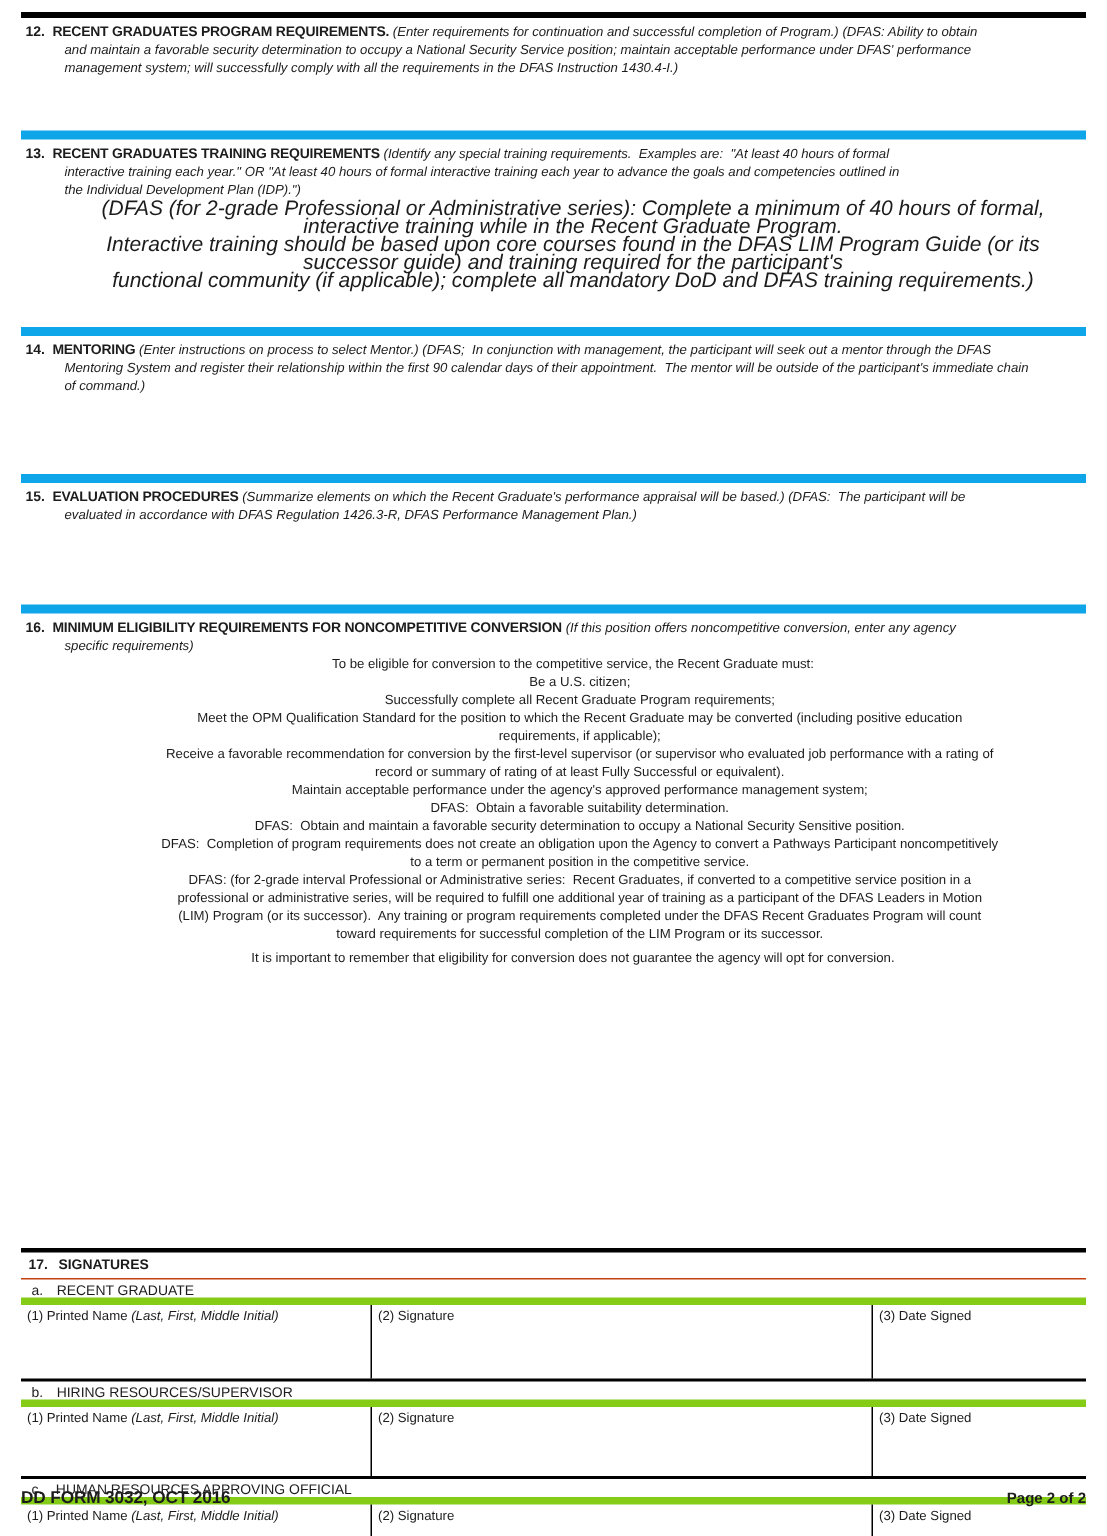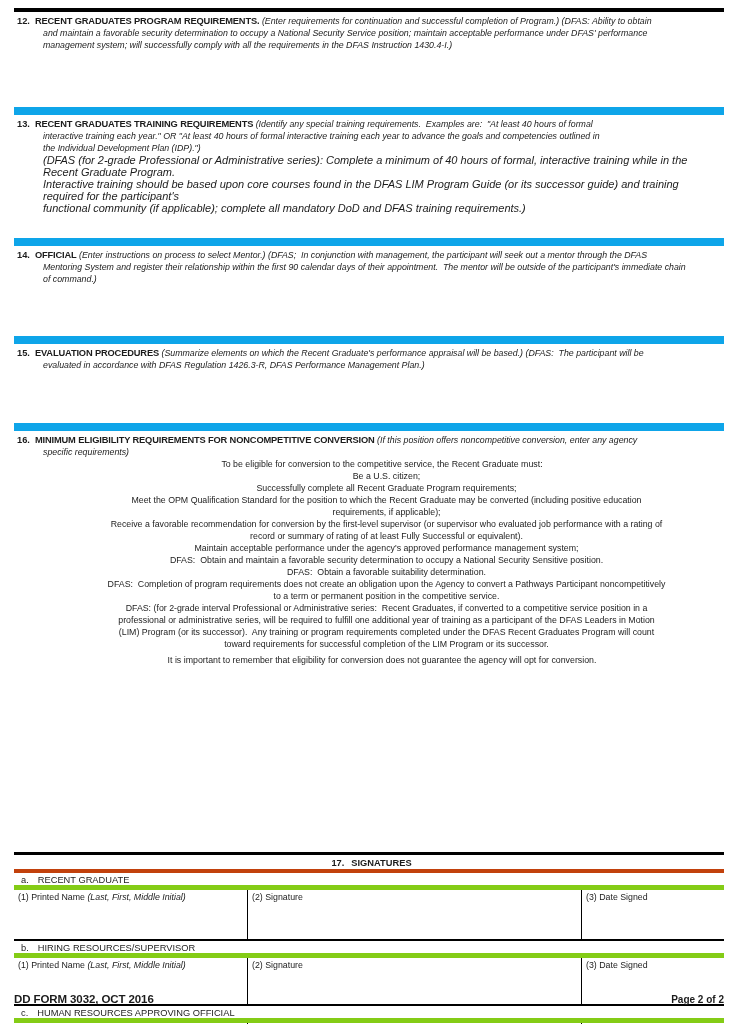--- a/index.html
+++ b/index.html
@@ -8,45 +8,45 @@
     font-family:"Liberation Sans", sans-serif; color:#1c1c1c;
     -webkit-font-smoothing:antialiased;
   }
   .form {
     position:absolute; left:14px; top:8px; width:710px;
     border-top:4px solid #000;
   }
   .section {
     box-sizing:border-box; overflow:hidden; position:relative;
   }
-  .section + .section { border-top:8px solid #0ea5e9; }
+  .section + .section { border-top:6px solid #0ea5e9; }
   .shead {
     margin:0; padding:3px 3px 0 29px; text-indent:-26px;
     font-size:8.8px; line-height:12px;
   }
   .num  { font-weight:bold; font-size:9.3px; padding-right:5px; }
   .btitle { font-weight:bold; font-size:9.3px; letter-spacing:-0.15px; }
   .ital { font-style:italic; white-space:pre-line; }
   .p2 {
     margin:0; padding:0 3px 0 29px; font-style:italic; white-space:pre-line;
-    font-size:11px; line-height:12px;
+    font-size:14px; line-height:12px;text-align:center;
   }
   .bline {
     font-size:8.8px; line-height:12px; white-space:pre-line; padding-right:3px;text-align:center;
   }
   .lvl1 { padding-left:29px; }
   .lvl2 { padding-left:38px; }
   .gap  { margin-top:4px; }
   .fill { width:100%; }
 
   
   .sig17 { border-top:3px solid #000; border-bottom:3px solid #000; }
   .sig-head {
-    box-sizing:border-box; height:18px; border-bottom:4px solid #c2410c;
-    font-weight:bold; font-size:9.3px; padding:3px 0 0 5px;text-align:center;
+    box-sizing:border-box; height:18px; border-bottom:1px solid #c2410c;
+    font-weight:bold; font-size:9.3px; padding:3px 0 0 5px;
   }
   .sig-head .n { padding-right:7px; }
   .sig-group {
     box-sizing:border-box; height:17px; border-bottom:5px solid #84cc16;
     font-size:9.3px; padding:2px 0 0 7px;
   }
   .sig-group .pfx { padding-right:9px; }
   .sig-row { display:flex; box-sizing:border-box; }
   .sig-row.bb { border-bottom:2px solid #000; }
   .cell {
@@ -62,39 +62,39 @@
     display:flex; justify-content:space-between; align-items:flex-end;
   }
   .f-left  { font-weight:bold; font-size:11.5px; letter-spacing:-0.1px; }
   .f-right { font-weight:bold; font-size:10px; margin-top:1px; }
 </style>
 </head>
 <body>
 
 <div class="form">
 
-  <div class="section" style="height:95px">
+  <div class="section" style="height:75px">
     <p class="shead"><span class="num">12.</span><span class="btitle">RECENT GRADUATES PROGRAM REQUIREMENTS.</span> <span class="ital">(Enter requirements for continuation and successful completion of Program.) (DFAS: Ability to obtain
 and maintain a favorable security determination to occupy a National Security Service position; maintain acceptable performance under DFAS' performance
 management system; will successfully comply with all the requirements in the DFAS Instruction 1430.4-I.)</span></p>
     <div class="fill" style="height:45px"></div>
   </div>
 
   <div class="section" style="height:131px">
     <p class="shead"><span class="num">13.</span><span class="btitle">RECENT GRADUATES TRAINING REQUIREMENTS</span> <span class="ital">(Identify any special training requirements.&nbsp; Examples are:&nbsp; "At least 40 hours of formal
 interactive training each year." OR "At least 40 hours of formal interactive training each year to advance the goals and competencies outlined in
 the Individual Development Plan (IDP).")</span></p>
     <p class="p2">(DFAS (for 2-grade Professional or Administrative series): Complete a minimum of 40 hours of formal, interactive training while in the Recent Graduate Program.
 Interactive training should be based upon core courses found in the DFAS LIM Program Guide (or its successor guide) and training required for the participant's
 functional community (if applicable); complete all mandatory DoD and DFAS training requirements.)</p>
     <div class="fill" style="height:50px"></div>
   </div>
 
   <div class="section" style="height:98px">
-    <p class="shead"><span class="num">14.</span><span class="btitle">OFFICIAL</span> <span class="ital">(Enter instructions on process to select Mentor.) (DFAS;&nbsp; In conjunction with management, the participant will seek out a mentor through the DFAS
+    <p class="shead"><span class="num">14.</span><span class="btitle">MENTORING</span> <span class="ital">(Enter instructions on process to select Mentor.) (DFAS;&nbsp; In conjunction with management, the participant will seek out a mentor through the DFAS
 Mentoring System and register their relationship within the first 90 calendar days of their appointment.&nbsp; The mentor will be outside of the participant's immediate chain
 of command.)</span></p>
     <div class="fill" style="height:55px"></div>
   </div>
 
   <div class="section" style="height:87px">
     <p class="shead"><span class="num">15.</span><span class="btitle">EVALUATION PROCEDURES</span> <span class="ital">(Summarize elements on which the Recent Graduate's performance appraisal will be based.) (DFAS:&nbsp; The participant will be
 evaluated in accordance with DFAS Regulation 1426.3-R, DFAS Performance Management Plan.)</span></p>
     <div class="fill" style="height:55px"></div>
   </div>
@@ -103,22 +103,22 @@
     <p class="shead"><span class="num">16.</span><span class="btitle">MINIMUM ELIGIBILITY REQUIREMENTS FOR NONCOMPETITIVE CONVERSION</span> <span class="ital">(If this position offers noncompetitive conversion, enter any agency
 specific requirements)</span></p>
     <div class="bline lvl1">To be eligible for conversion to the competitive service, the Recent Graduate must:</div>
     <div class="bline lvl2">Be a U.S. citizen;</div>
     <div class="bline lvl2">Successfully complete all Recent Graduate Program requirements;</div>
     <div class="bline lvl2">Meet the OPM Qualification Standard for the position to which the Recent Graduate may be converted (including positive education
 requirements, if applicable);</div>
     <div class="bline lvl2">Receive a favorable recommendation for conversion by the first-level supervisor (or supervisor who evaluated job performance with a rating of
 record or summary of rating of at least Fully Successful or equivalent).</div>
     <div class="bline lvl2">Maintain acceptable performance under the agency's approved performance management system;</div>
+    <div class="bline lvl2">DFAS:&nbsp; Obtain a favorable suitability determination.</div>
     <div class="bline lvl2">DFAS:&nbsp; Obtain and maintain a favorable security determination to occupy a National Security Sensitive position.</div>
-    <div class="bline lvl2">DFAS:&nbsp; Obtain a favorable suitability determination.</div>
     <div class="bline lvl2">DFAS:&nbsp; Completion of program requirements does not create an obligation upon the Agency to convert a Pathways Participant noncompetitively
 to a term or permanent position in the competitive service.</div>
     <div class="bline lvl2">DFAS: (for 2-grade interval Professional or Administrative series:&nbsp; Recent Graduates, if converted to a competitive service position in a
 professional or administrative series, will be required to fulfill one additional year of training as a participant of the DFAS Leaders in Motion
 (LIM) Program (or its successor).&nbsp; Any training or program requirements completed under the DFAS Recent Graduates Program will count
 toward requirements for successful completion of the LIM Program or its successor.</div>
     <div class="bline lvl1 gap">It is important to remember that eligibility for conversion does not guarantee the agency will opt for conversion.</div>
     <div class="fill" style="height:80px"></div>
   </div>
 

